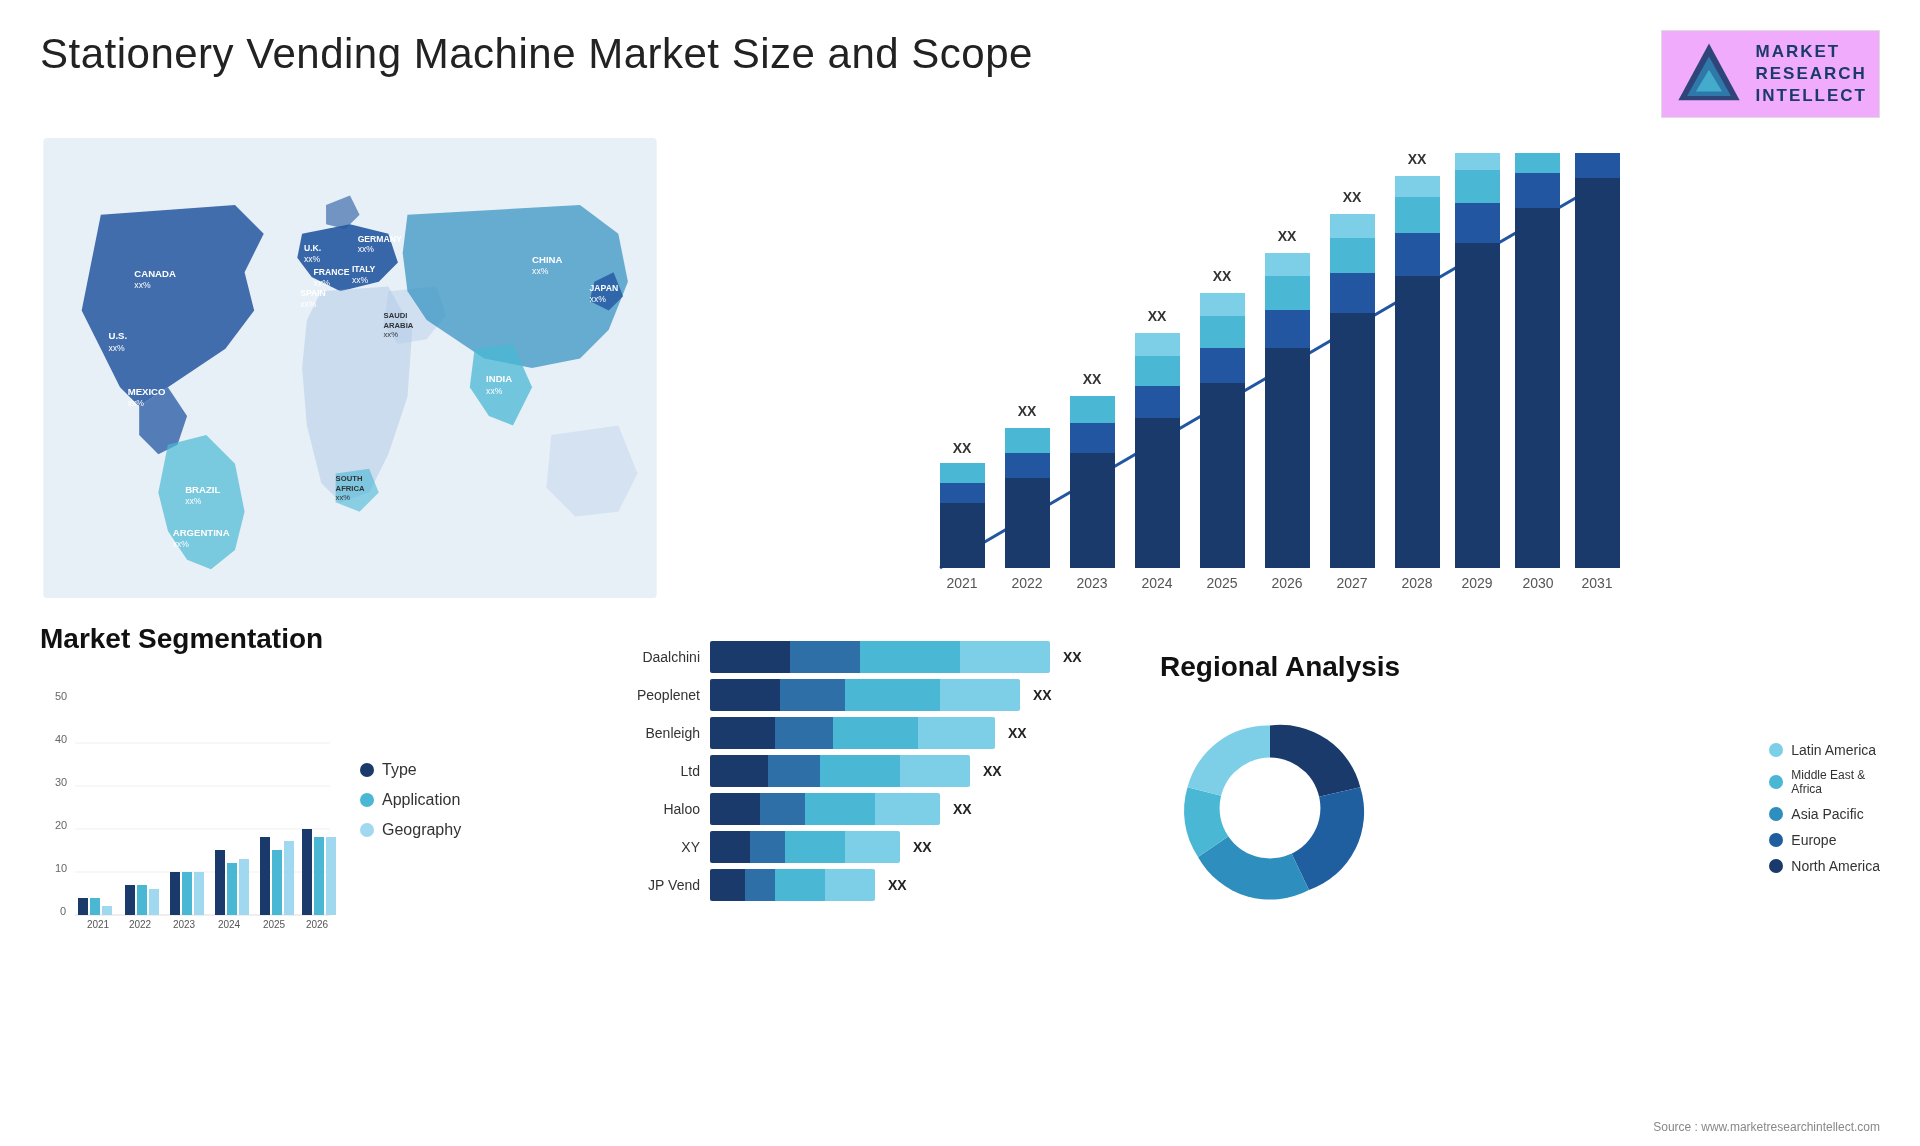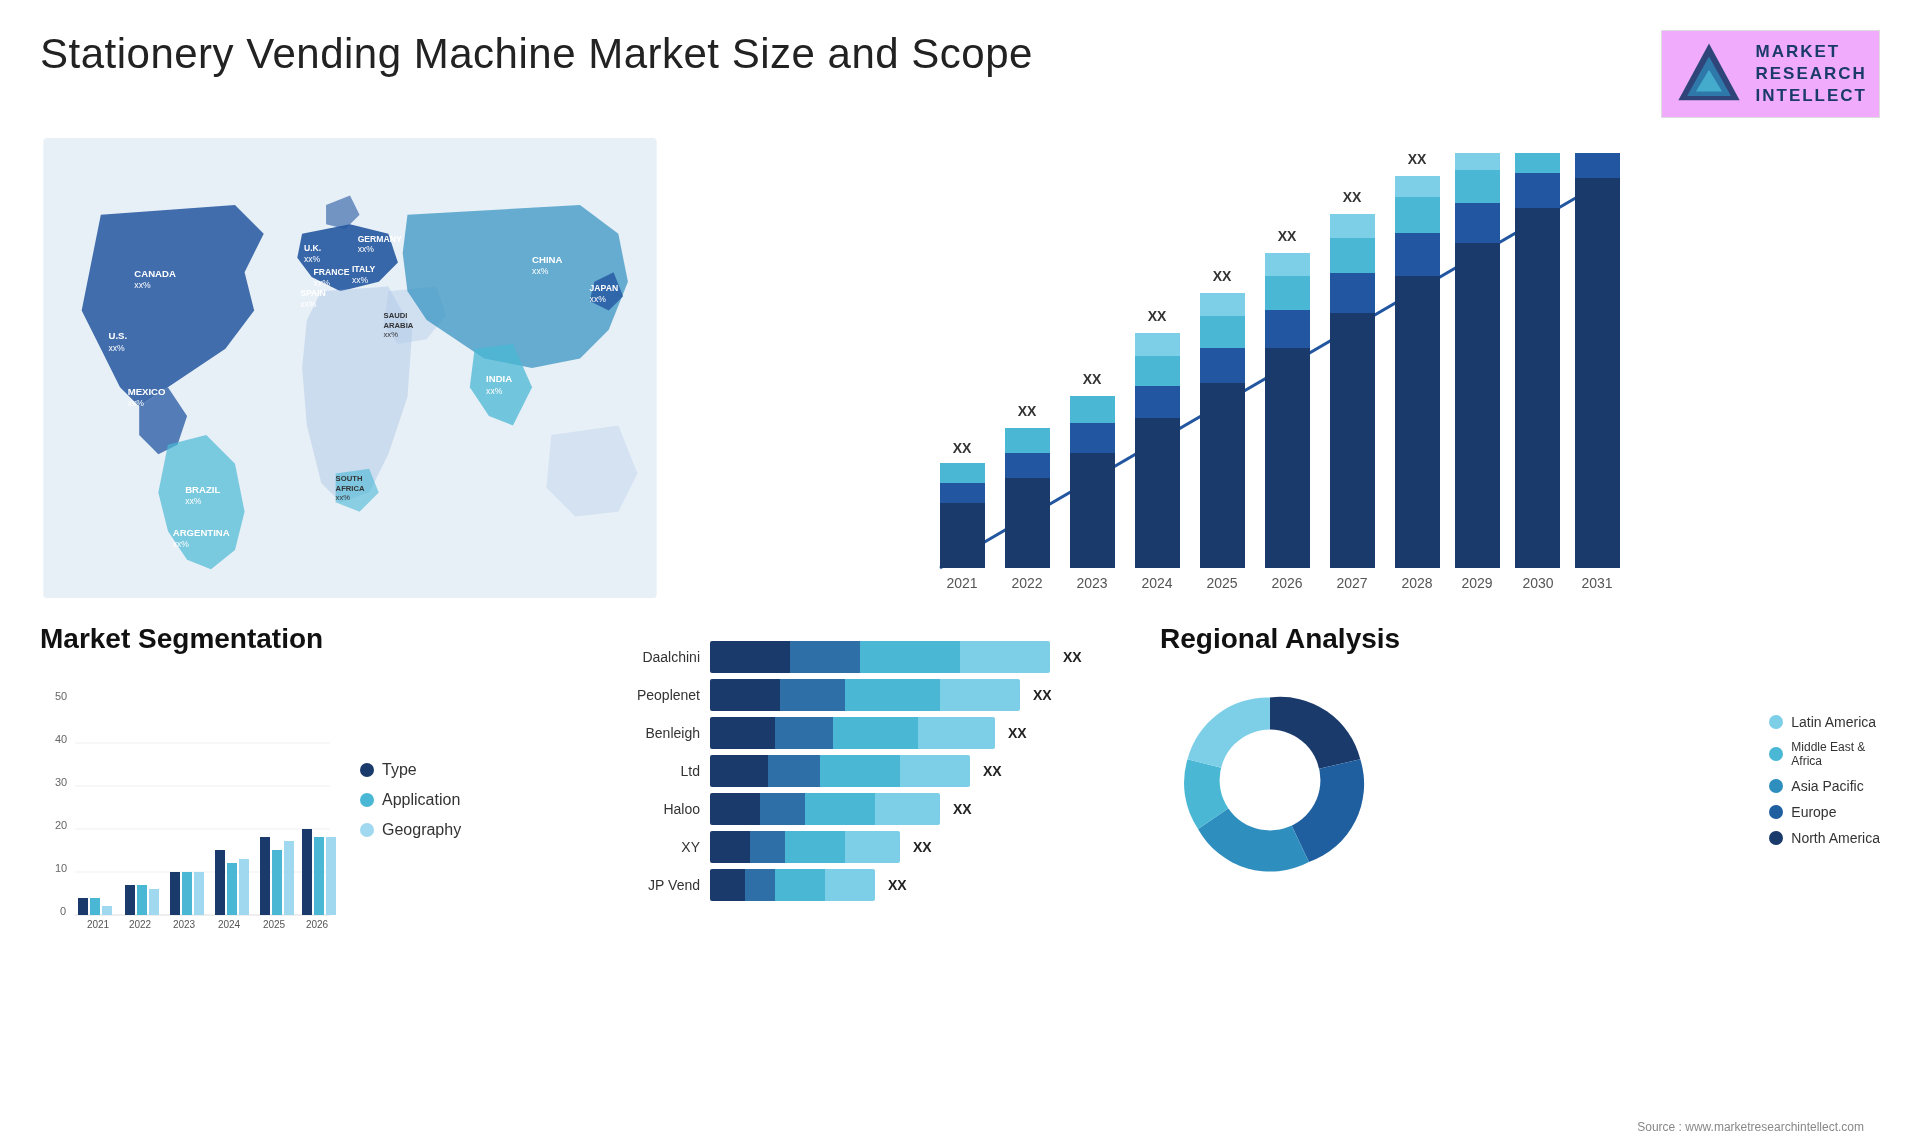--- a/index.html
+++ b/index.html
@@ -461,21 +461,21 @@
                 <div class="bar-seg-light" style="width:50px;height:32px;"></div>
                 <div class="bar-seg-cyan" style="width:50px;height:32px;"></div>
               </div>
               <span class="player-value">XX</span>
             </div>
           </div>
 
         </div>
       </div>
 
-      <div style="position:relative;">
+      <div style="position:relative;margin-top:28px;">
         <div class="section-title">Regional Analysis</div>
         <div style="display:flex;align-items:center;gap:20px;margin-top:10px;justify-content:space-between;">
 
           <svg viewBox="0 0 240 240" width="220" height="220" xmlns="http://www.w3.org/2000/svg">
 
             <path d="M 120 120 L 120 30 A 90 90 0 0 1 218.5 97.4 Z" fill="#1a3a6b"></path>
 
             <path d="M 120 120 L 218.5 97.4 A 90 90 0 0 1 162.5 209.4 Z" fill="#1f5fa0"></path>
 
             <path d="M 120 120 L 162.5 209.4 A 90 90 0 0 1 41.5 173.4 Z" fill="#2e8fbf"></path>
@@ -508,14 +508,14 @@
               <div style="width:14px;height:14px;background:#1a3a6b;border-radius:50%;"></div>
               <span style="font-size:14px;color:#333;">North America</span>
             </div>
           </div>
         </div>
       </div>
 
     </div>
   </div>
 
-  <div style="position:absolute;bottom:12px;right:56px;font-size:12px;color:#888;">Source : www.marketresearchintellect.com</div>
+  <div style="position:absolute;bottom:12px;right:40px;font-size:12px;color:#888;">Source : www.marketresearchintellect.com</div>
 </div>
 
 </body></html>

